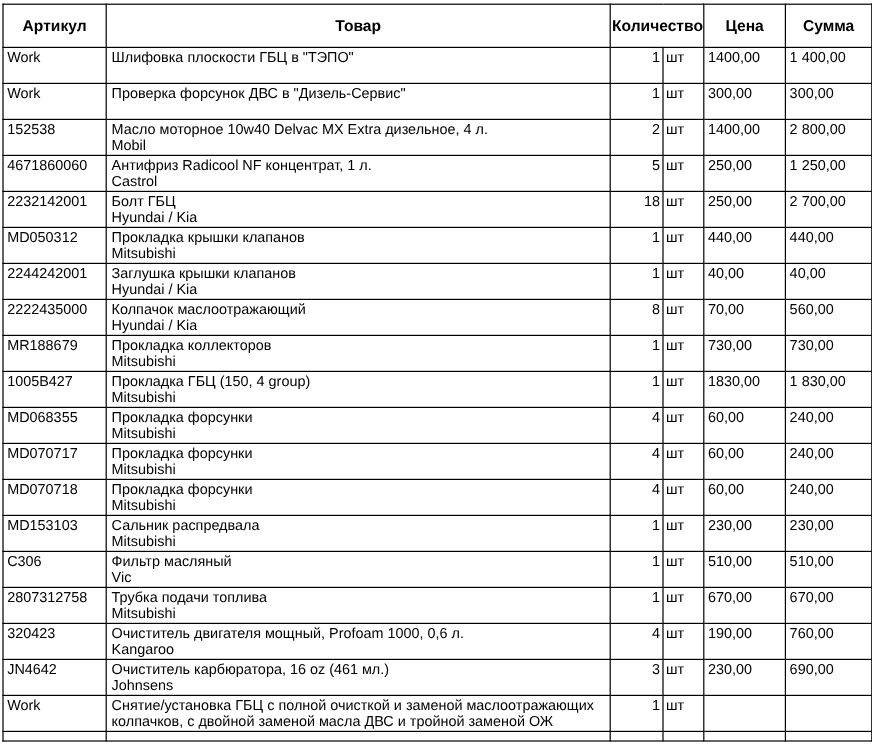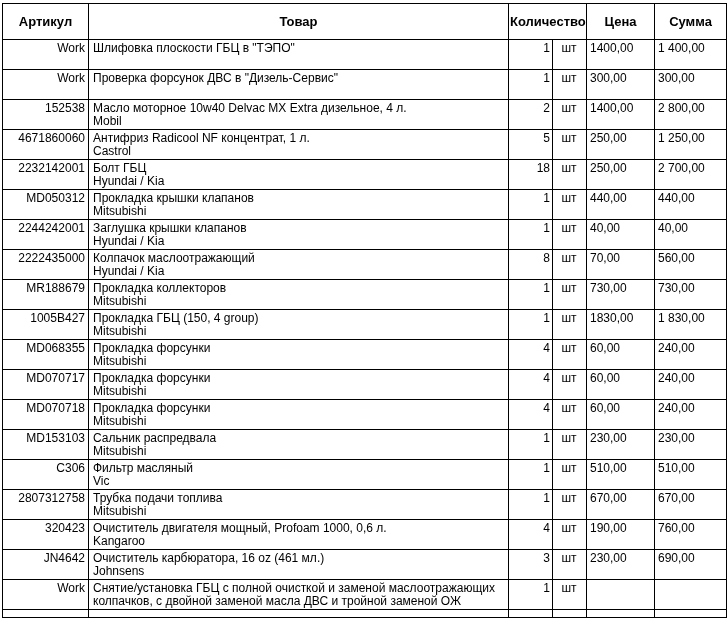--- a/index.html
+++ b/index.html
@@ -45,34 +45,34 @@
   }
   td {
     height: 30px;
     font-size: 12px;
     color: #000;
     vertical-align: top;
     padding: 2px 3px 1px 3px;
     line-height: 13px;
   }
   td.article {
-    text-align: right;
+    text-align: left;
   }
   td.product {
     text-align: left;
     padding-left: 4px;
   }
   td.product .pname { white-space: normal; }
   td.product .pbrand { white-space: nowrap; }
   td.qty {
     text-align: right;
     padding-right: 2px;
   }
   td.unit {
-    text-align: center;
+    text-align: left;
     padding-left: 2px;
   }
   td.price, td.sum {
     text-align: left;
     padding-right: 4px;
   }
   tr.stub td {
     height: 8px;
     padding: 0;
   }

